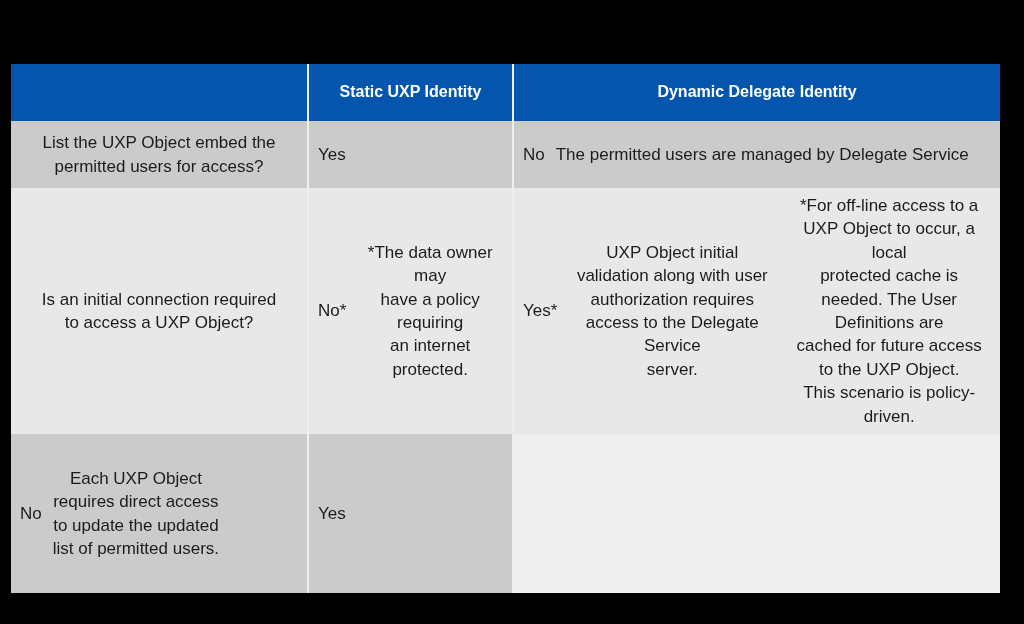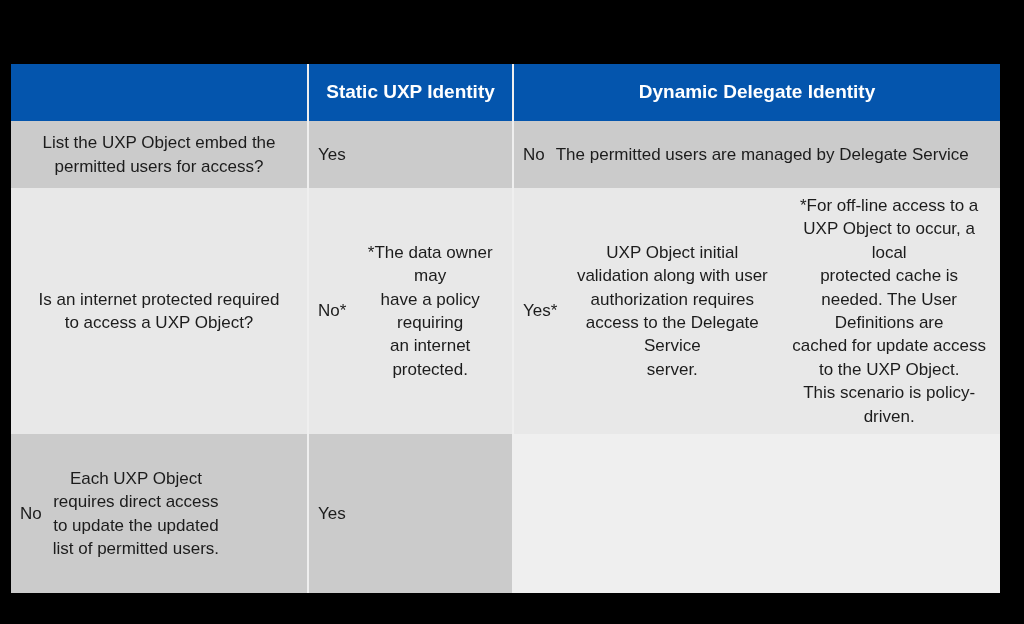--- a/index.html
+++ b/index.html
@@ -36,21 +36,21 @@
     padding: 4px 9px;
     box-sizing: border-box;
     color: #1c1c1c;
     font-size: 17px;
     line-height: 1.38;
   }
   .cell.hdr {
     background: #0455AD;
     color: #ffffff;
     font-weight: bold;
-    font-size: 19px;
+    font-size: 16px;
   }
   .cell.dark { background: #CBCBCB; }
   .cell.light { background: #E8E8E8; justify-content: center; }
   .cell .stack {
     display: flex;
     flex-direction: row;
     align-items: center;
     gap: 11px;
     width: 100%;
   }
@@ -83,40 +83,40 @@
     </div>
   </div>
   <div class="cell dark">
     <div class="stack">
       <div>No</div>
       <div class="pre">The permitted users are managed by Delegate Service</div>
     </div>
   </div>
 
   <div class="cell light">
-    <div class="pre">Is an internet protected required
+    <div class="pre">Is an initial connection required
 to access a UXP Object?</div>
   </div>
   <div class="cell light">
     <div class="stack">
       <div>No*</div>
       <div class="pre">*The data owner may
 have a policy requiring
 an internet protected.</div>
     </div>
   </div>
   <div class="cell light">
     <div class="stack">
       <div>Yes*</div>
       <div class="pre">UXP Object initial validation along with user
 authorization requires access to the Delegate Service
 server.</div>
       <div class="pre">*For off-line access to a UXP Object to occur, a local
 protected cache is needed. The User Definitions are
-cached for update access to the UXP Object.
+cached for future access to the UXP Object.
 This scenario is policy-driven.</div>
     </div>
   </div>
 
   <div class="cell dark">
     <div class="stack">
       <div>No</div>
       <div class="pre">Each UXP Object
 requires direct access
 to update the updated

